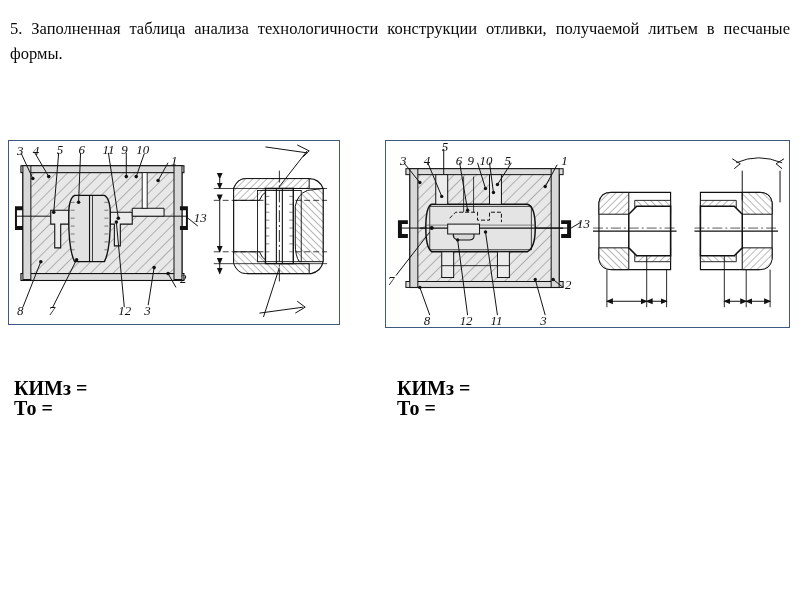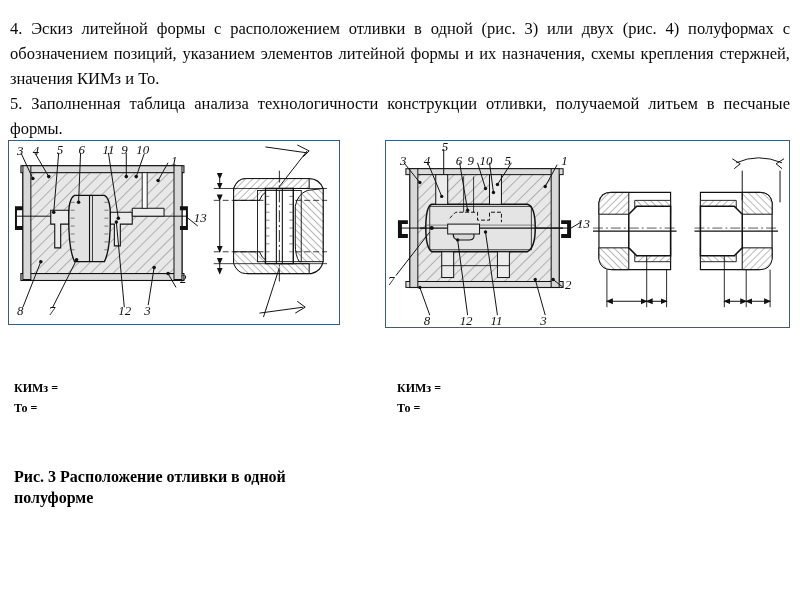--- a/index.html
+++ b/index.html
@@ -50,21 +50,21 @@
   .caption-col {
     position: absolute;
     font-family: "Liberation Serif", "DejaVu Serif", serif;
     font-weight: bold;
     color: #000;
   }
   #cap-left  { left: 14px;  top: 378px; width: 350px; }
   #cap-right { left: 397px; top: 378px; width: 360px; }
 
   .kim-line {
-    font-size: 12px;
+    font-size: 20px;
     line-height: 20px;
     white-space: pre;
   }
   .fig-caption {
     font-size: 16px;
     line-height: 21px;
     margin-top: 48px;
   }
   #cap-right .fig-caption { margin-top: 48px; }
 
@@ -73,21 +73,20 @@
     font-family: "Liberation Serif", "DejaVu Serif", serif;
     font-style: italic;
     font-size: 13px;
     fill: #111;
   }
 </style>
 </head>
 <body>
 
 <div class="text-block">
-  <p class="para">4. Эскиз литейной формы с расположением отливки в одной (рис. 3) или двух (рис. 4) полуформах с обозначением позиций, указанием элементов литейной формы и их назначения, схемы крепления стержней, значения КИМз и То.</p>
   <p class="para">5. Заполненная таблица анализа технологичности конструкции отливки, получаемой литьем в песчаные формы.</p>
 </div>
 
 <div class="fig-box" id="fig-left">
   <svg class="fig-svg" viewBox="0 0 332 185" preserveAspectRatio="none">
     <defs>
       <pattern id="hatchL" width="8" height="8" patternTransform="rotate(45)" patternUnits="userSpaceOnUse">
         <rect width="8" height="8" fill="#e8e8e8"></rect>
         <line x1="0" y1="0" x2="0" y2="8" stroke="#5a5a5a" stroke-width="0.8"></line>
       </pattern>
@@ -427,19 +426,18 @@
         <path d="M348,18 L356,23 L350,28"></path>
         <path d="M400,18 L392,23 L398,28"></path>
       </g>
     </g>
   </svg>
 </div>
 
 <div class="caption-col" id="cap-left">
   <div class="kim-line">КИМз =</div>
   <div class="kim-line">То =</div>
-  <div class="fig-caption">Рис. 3 Расположение отливки в одной полуформе</div>
 </div>
 
 <div class="caption-col" id="cap-right">
   <div class="kim-line">КИМз =</div>
   <div class="kim-line">То =</div>
 </div>
 
 </body></html>

